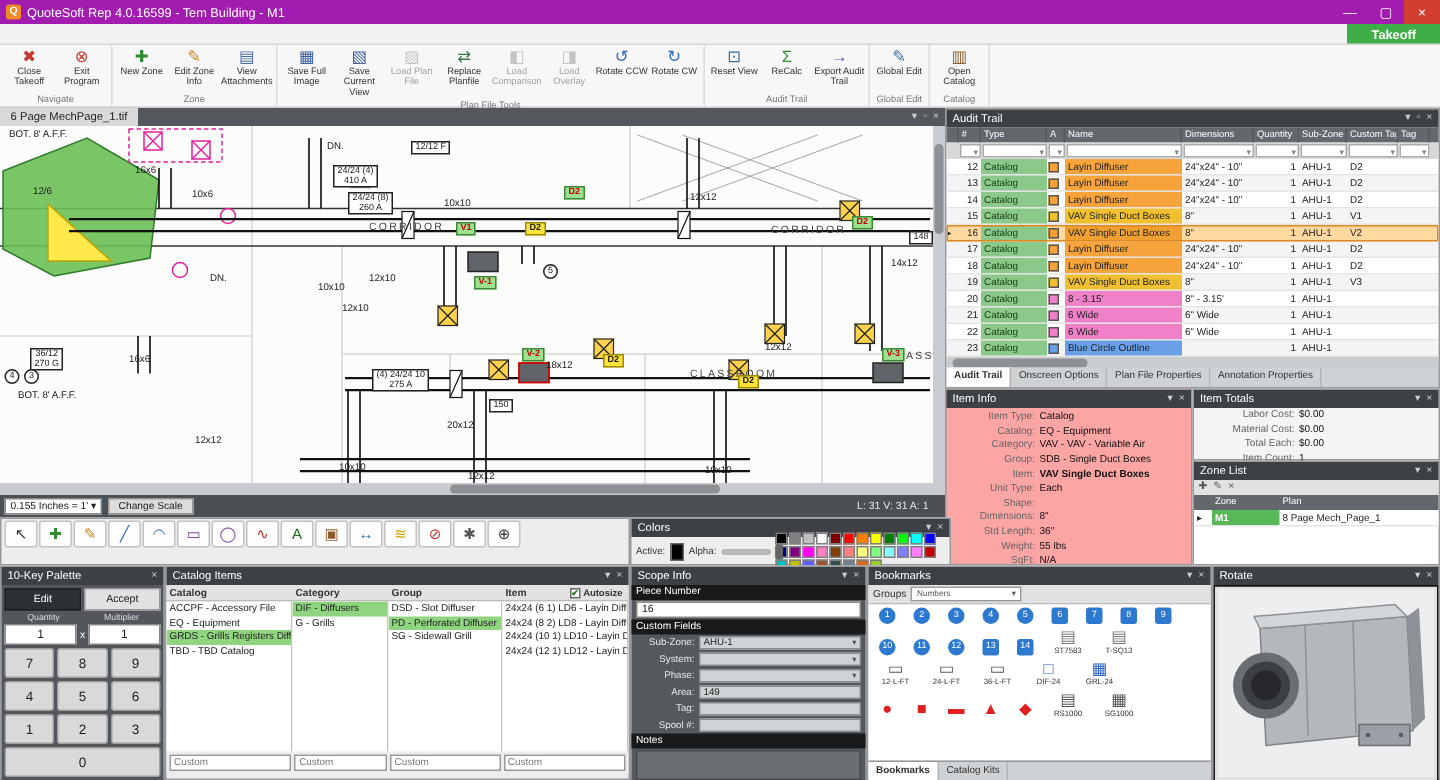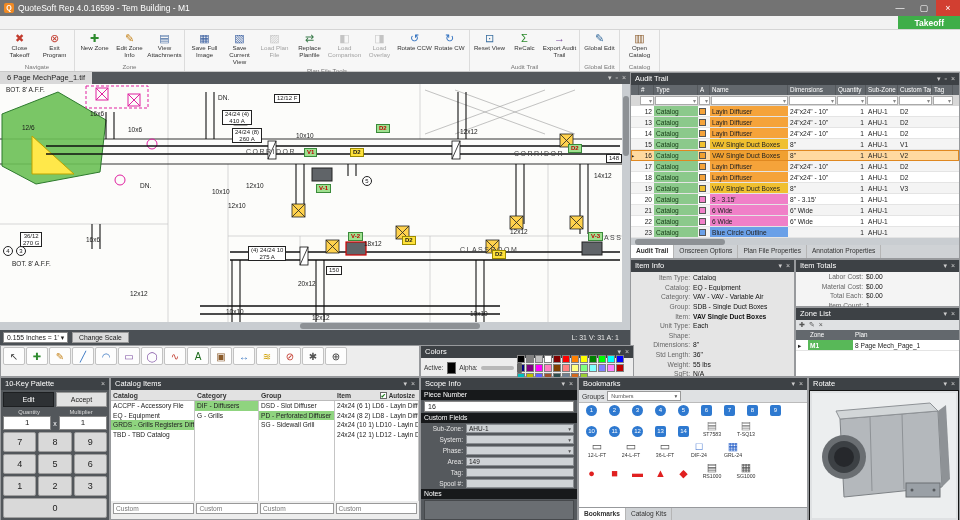--- a/index.html
+++ b/index.html
@@ -1,19 +1,19 @@
 <!DOCTYPE html>
 <html><head>
 <meta charset="utf-8">
 <style>
   *{box-sizing:border-box;margin:0;padding:0}
   html,body{width:960px;height:520px;overflow:hidden}
   body{position:relative;font-family:"Liberation Sans",sans-serif;font-size:8px;color:#222;background:#9aa0a4}
   
-  .titlebar{position:absolute;left:0;top:0;width:960px;height:16px;background:#737373;color:#fff;display:flex;align-items:center;font-size:8.5px}
+  .titlebar{position:absolute;left:0;top:0;width:960px;height:16px;background:#a21caf;color:#fff;display:flex;align-items:center;font-size:8.5px}
   .app-ic{width:10px;height:10px;background:#f08a24;color:#fff;font-size:7px;line-height:10px;text-align:center;margin:0 4px;border-radius:2px;font-weight:bold}
   .win-btns{margin-left:auto;display:flex;height:16px}
   .win-btn{width:24px;text-align:center;font-size:9px;line-height:16px;color:#fff}
   .win-btn.close{background:#d23f31}
   .menubar{position:absolute;left:0;top:16px;width:960px;height:14px;background:#f2f2f2;border-bottom:1px solid #d5d5d5;display:flex;font-size:8.5px}
   .menu-item{padding:0 9px;line-height:13px;color:#333}
   .menu-item.active{background:#fff;border:1px solid #c8c8c8;border-bottom:none}
   .menu-right{margin-left:auto;background:#3fae49;color:#fff;padding:0 16px;line-height:14px;font-weight:bold}
   
   .ribbon{position:absolute;left:0;top:30px;width:960px;height:42px;background:#f7f7f7;border-bottom:1px solid #c9c9c9;display:flex}
@@ -626,21 +626,21 @@
       <div class="asthumb"></div>
     </div>
 </div>
 <div class="atabs" id="audit-tabs">
     <div class="atab active">Audit Trail</div>
     <div class="atab">Onscreen Options</div>
     <div class="atab">Plan File Properties</div>
     <div class="atab">Annotation Properties</div>
   </div>
 
-<div class="panel" style="left:630px;top:259px;width:165px;height:118px;background:#e5e5e5">
+<div class="panel" style="left:630px;top:259px;width:165px;height:118px;background:#fca5a5">
   <div class="ptitle">
     <span>Item Info</span>
     <span class="pticons">
         <span>▾</span>
         <span>×</span>
       </span>
   </div>
   <div id="ii-rows" style="padding-top:1px">
       <div class="kv-row">
         <div class="kv-lb">Item Type:</div>

